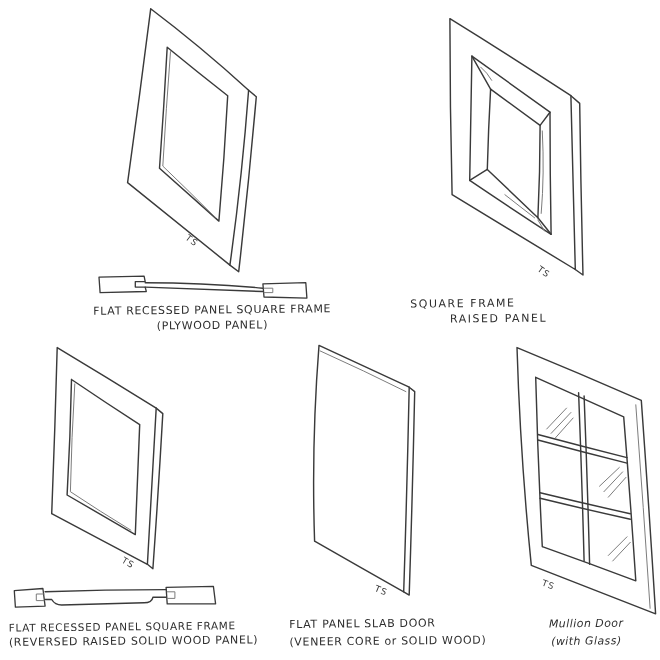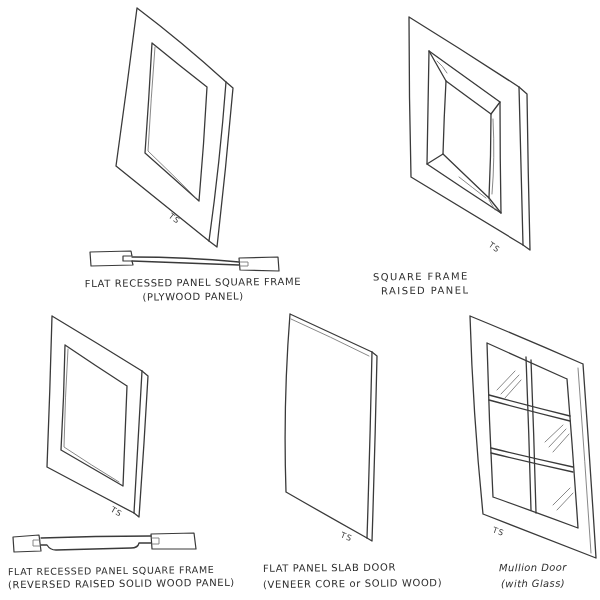--- a/index.html
+++ b/index.html
@@ -87,21 +87,21 @@
     </g>
   </svg>
 
   <div class="label lbl-center" style="left:62px;top:276px;width:262px;">
     <div class="l1">FLAT RECESSED PANEL SQUARE FRAME</div>
     <div class="l2">(PLYWOOD PANEL)</div>
   </div>
 
   <div class="label" style="left:373px;top:270px;letter-spacing:1.4px;">
     <div class="l1">SQUARE FRAME</div>
-    <div class="l2" style="margin-left:8px;">RAISED PANEL</div>
+    <div class="l2" style="margin-left:36px;">RAISED PANEL</div>
   </div>
 
   <div class="label" style="left:8px;top:564px;line-height:13px;font-size:9.5px;">
     <div class="l1">FLAT RECESSED PANEL SQUARE FRAME</div>
     <div class="l2">(REVERSED RAISED SOLID WOOD PANEL)</div>
   </div>
 
   <div class="label" style="left:263px;top:560px;line-height:16px;">
     <div class="l1">FLAT PANEL SLAB DOOR</div>
     <div class="l2">(VENEER CORE or SOLID WOOD)</div>

